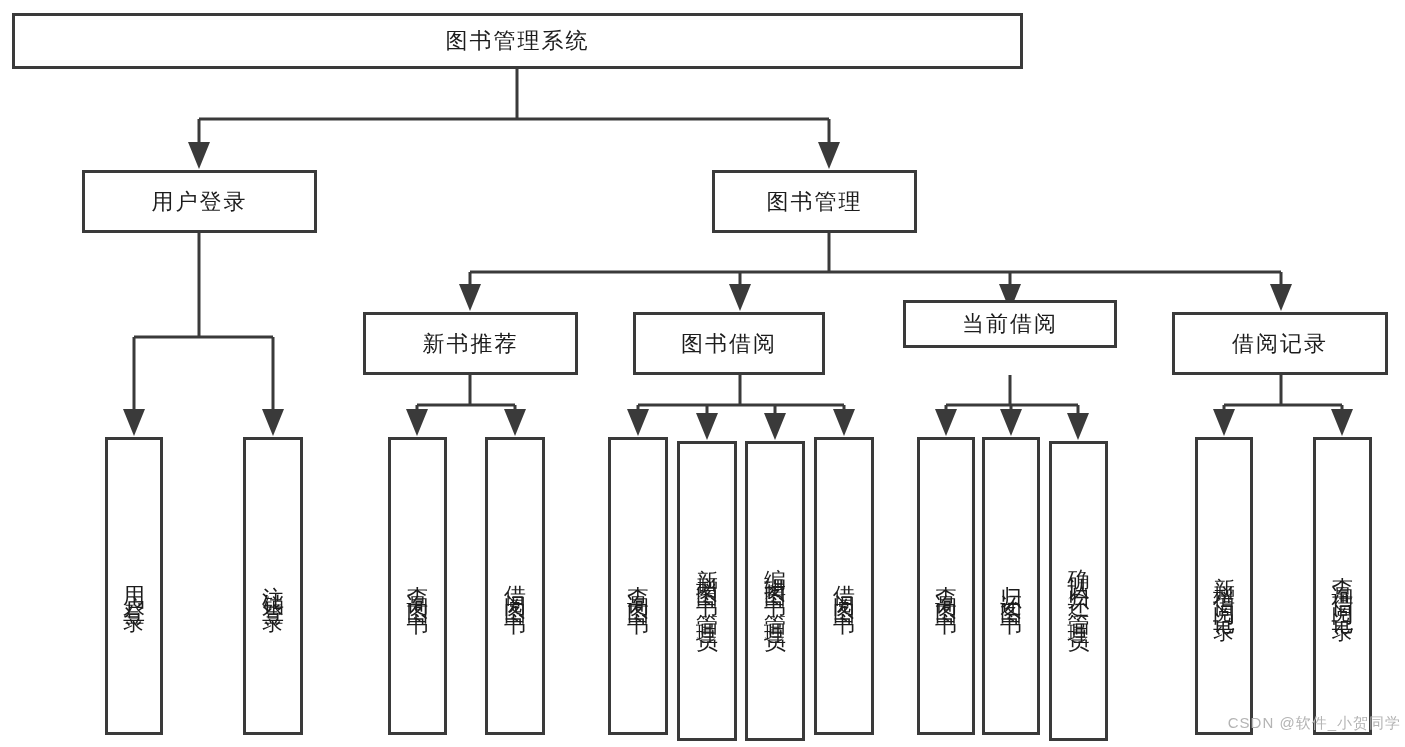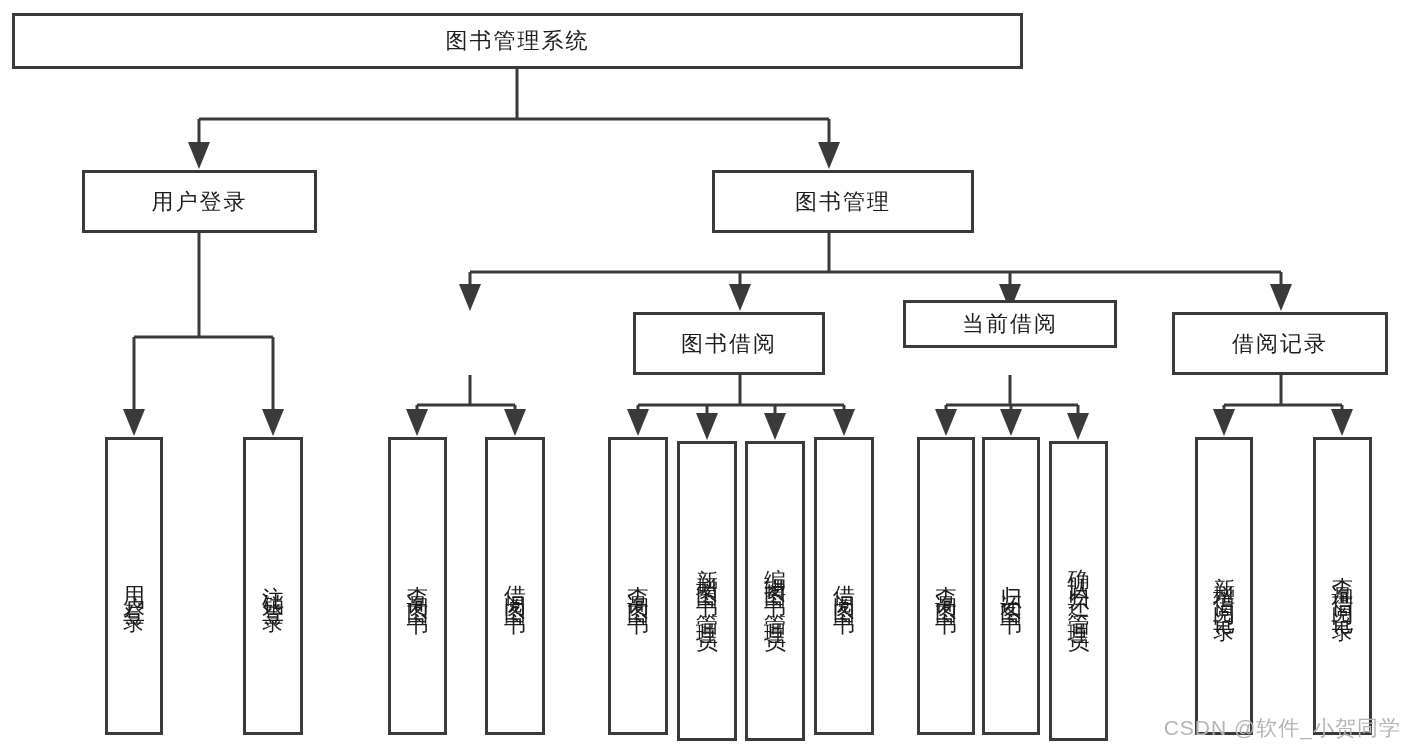--- a/index.html
+++ b/index.html
@@ -41,21 +41,21 @@
     text-orientation:mixed;
     font-size:22px;
     line-height:1;
     letter-spacing:9px;
     white-space:nowrap;
   }
   .watermark{
     position:absolute;
     top:714px;
     right:24px;
-    font-size:21px;
+    font-size:15px;
     letter-spacing:1px;
     color:var(--wm);
     z-index:5;
     white-space:nowrap;
   }
 </style>
 </head>
 <body>
 
 <div class="stage">
@@ -110,24 +110,27 @@
     </g>
   </svg>
 
   <div class="box h" style="left:12px;top:13px;width:1011px;height:56px">
     <span>图书管理系统</span>
   </div>
 
   <div class="box h" style="left:82px;top:170px;width:235px;height:63px">
     <span>用户登录</span>
   </div>
-  <div class="box h" style="left:712px;top:170px;width:262px;height:63px">
+  <div class="box h" style="left:712px;top:170px;width:205px;height:63px">
     <span>图书管理</span>
   </div>
 
+  <div class="box h" style="left:363px;top:312px;width:215px;height:63px">
+    <span>新书推荐</span>
+  </div>
   <div class="box h" style="left:633px;top:312px;width:192px;height:63px">
     <span>图书借阅</span>
   </div>
   <div class="box h" style="left:903px;top:300px;width:214px;height:48px">
     <span>当前借阅</span>
   </div>
   <div class="box h" style="left:1172px;top:312px;width:216px;height:63px">
     <span>借阅记录</span>
   </div>
 

